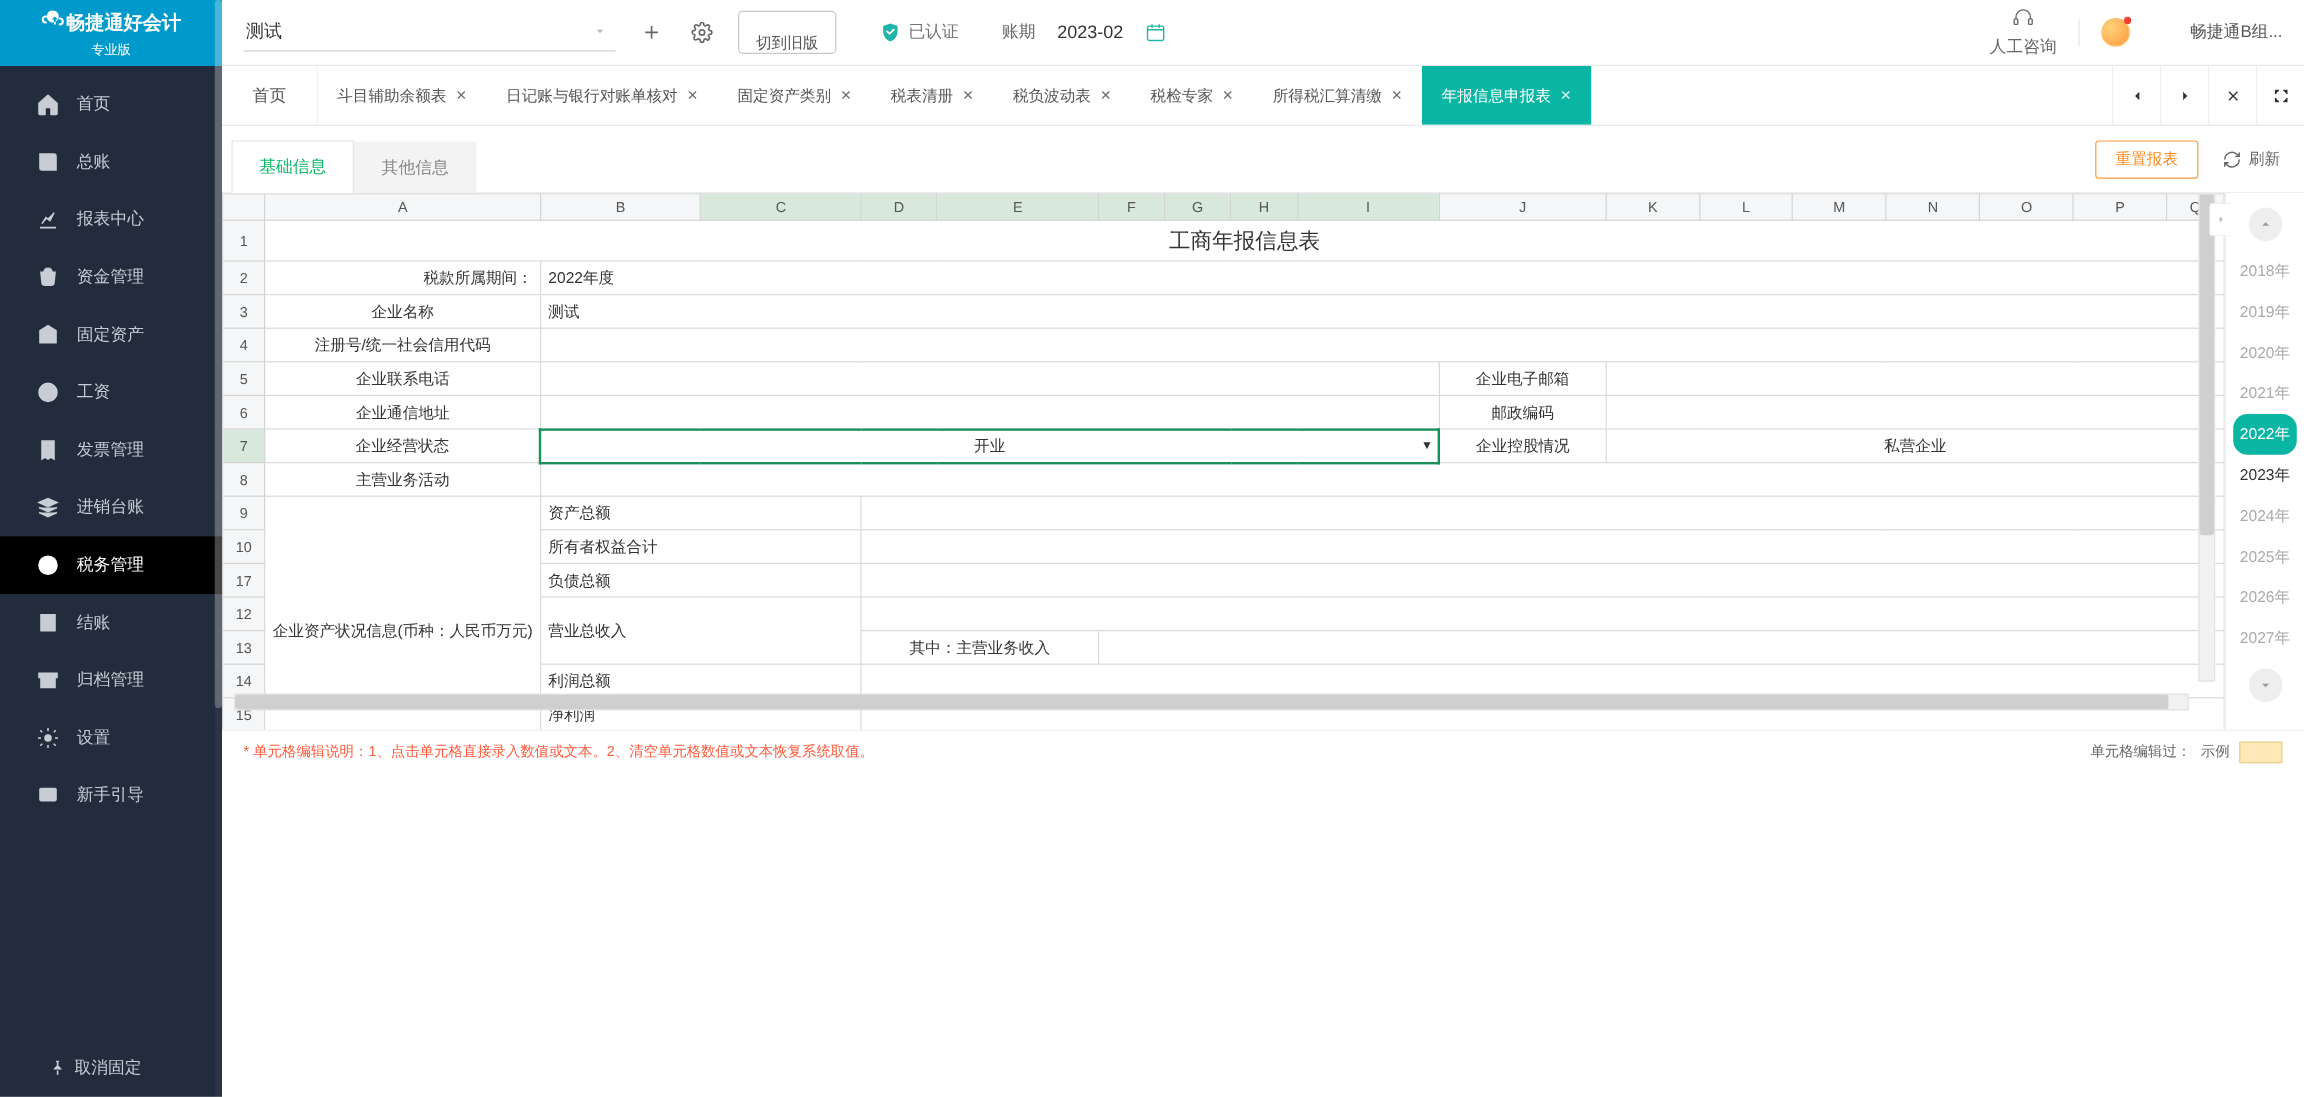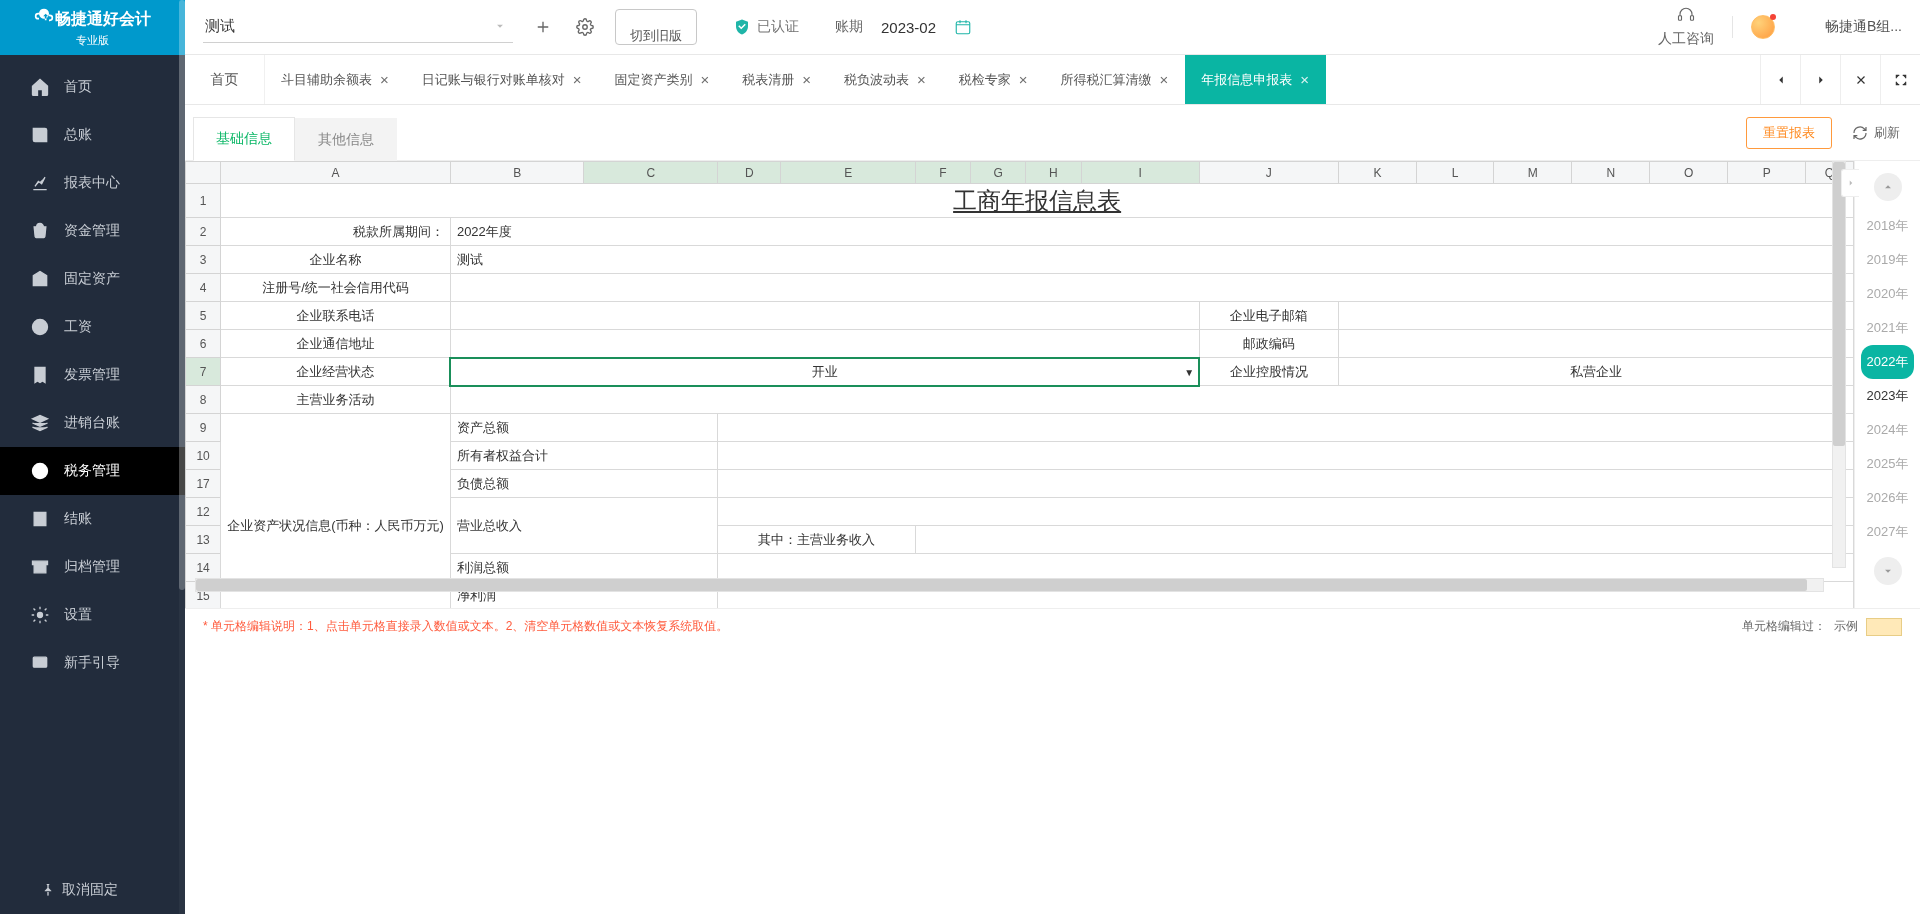--- a/index.html
+++ b/index.html
@@ -68,21 +68,21 @@
 
 .sheet-wrap { flex: 1; display: flex; position: relative; overflow:hidden; }
 .sheet { flex: 1; overflow: hidden; position:relative; padding-bottom: 32px;}
 .grid { border-collapse: collapse; table-layout: fixed; }
 .colhdr td { background: #f5f6f7; border: 1px solid #d4d4d4; text-align: center; height: 22px; font-size: 12px; color:#555; }
 .rowhdr { background: #f5f6f7; border: 1px solid #d4d4d4; text-align: center; width: 42px; font-size: 12px; color:#555;}
 .rowhdr.sel { background:#d8e9dc; }
 .cornercell { background:#f5f6f7; border:1px solid #d4d4d4; width:42px;}
 .cell { border: 1px solid #d9d9d9; height: 28px; padding: 0 6px; font-size: 13px; vertical-align: middle; overflow:hidden; white-space:nowrap;}
 .cell.center { text-align:center; }
-.cell.title { font-size: 24px; font-weight: 500; text-align:center; height:34px;text-decoration:underline;}
+.cell.title { font-size: 18px; font-weight: 500; text-align:center; height:34px;}
 .selcell { border: 2px solid #1a8f5a !important; position:relative; }
 .dd-arrow { position:absolute; right:4px; top:50%; transform:translateY(-50%); font-size:10px; color:#333;}
 .colhdr .sel { background:#d8e9dc;}
 .sheet-hscroll { position:absolute; bottom:16px; left:10px; right:30px; height:14px; background:#f1f1f1; border:1px solid #e3e3e3;}
 .sheet-hthumb { position:absolute; left:0; top:0; height:100%; width:99%; background:#cfcfcf; border-radius:2px;}
 .sheet-vscroll { position:absolute; top:0; right:8px; bottom:40px; width:14px; background:#f1f1f1; border:1px solid #e3e3e3;}
 .sheet-vthumb { position:absolute; top:0; left:0; width:100%; height:70%; background:#cfcfcf; border-radius:2px;}
 
 
 .year-rail { width: 66px; border-left: 1px solid #eee; display: flex; flex-direction: column; align-items: center; padding: 8px 0; gap: 4px; position:relative; background:#fff;}

